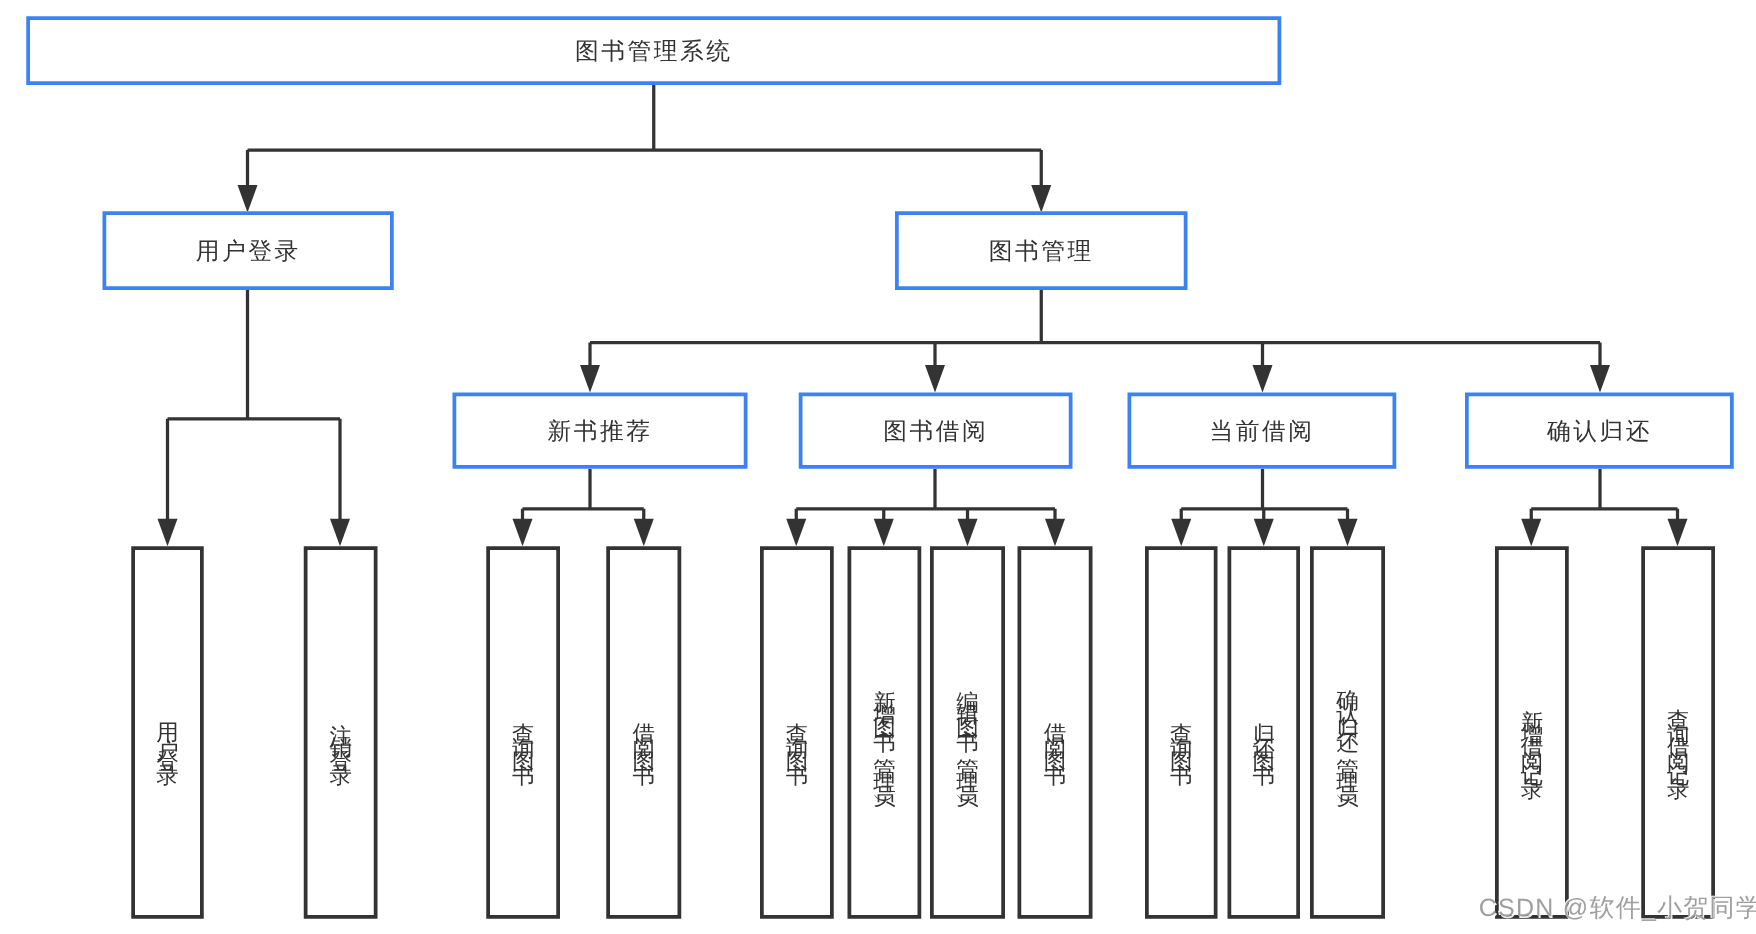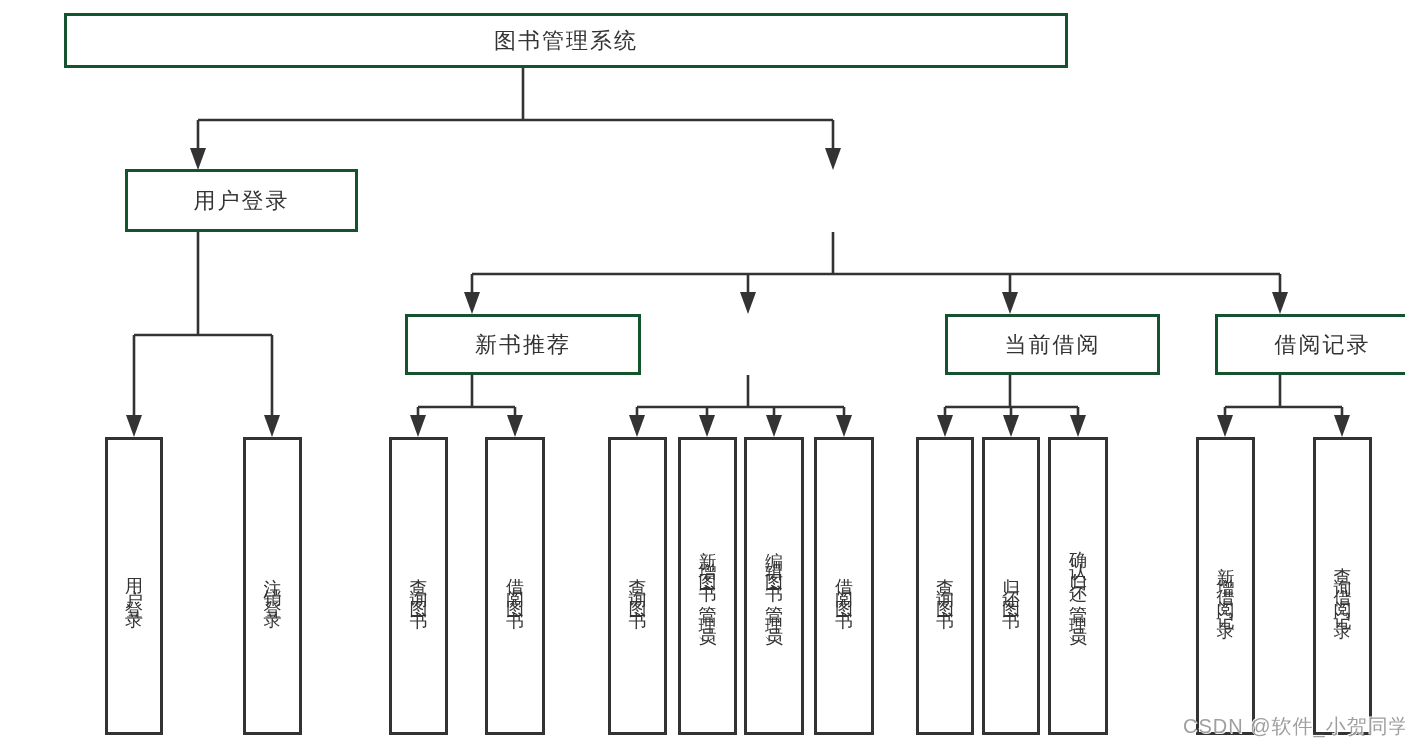--- a/index.html
+++ b/index.html
@@ -4,25 +4,24 @@
 <style>
   html,body { margin:0; padding:0; background:#ffffff; }
   .canvas {
     position:relative; width:1405px; height:747px; background:#ffffff;
     font-family:"Liberation Sans","DejaVu Sans",sans-serif; color:#333333;
     overflow:hidden;
   }
   svg.connectors { position:absolute; left:0; top:0; width:1405px; height:747px; }
   .hbox {
     position:absolute; box-sizing:border-box;
-    border:3px solid #14532d; background:#ffffff;
+    border:3px solid #3b82f6; background:#ffffff;
     display:flex; align-items:center; justify-content:center;
-    font-size:22px; letter-spacing:2px; white-space:nowrap;
+    font-size:19px; letter-spacing:2px; white-space:nowrap;
     z-index:2;
-    margin-left:43px;
   }
   .vbox {
     position:absolute; top:437px; height:298px; box-sizing:border-box;
     border:3px solid #333333; background:#ffffff;
     display:flex; align-items:center; justify-content:center;
     z-index:2;
   }
   .vtext {
     writing-mode:vertical-rl; text-orientation:mixed;
     font-size:18px; letter-spacing:11px; line-height:1;
@@ -75,24 +74,26 @@
       <polygon points="1003,415 1019,415 1011,437"></polygon>
       <polygon points="1070,415 1086,415 1078,437"></polygon>
       <polygon points="1217,415 1233,415 1225,437"></polygon>
       <polygon points="1334,415 1350,415 1342,437"></polygon>
     </g>
   </svg>
 
   <div class="hbox" style="left:21px; top:13px; width:1004px; height:55px;">图书管理系统</div>
 
   <div class="hbox" style="left:82px; top:169px; width:233px; height:63px;">用户登录</div>
+  <div class="hbox" style="left:716px; top:169px; width:234px; height:63px;">图书管理</div>
 
   <div class="hbox" style="left:362px; top:314px; width:236px; height:61px;">新书推荐</div>
+  <div class="hbox" style="left:639px; top:314px; width:219px; height:61px;">图书借阅</div>
   <div class="hbox" style="left:902px; top:314px; width:215px; height:61px;text-align:right;">当前借阅</div>
-  <div class="hbox" style="left:1172px; top:314px; width:215px; height:61px;">借阅记录</div>
+  <div class="hbox" style="left:1172px; top:314px; width:215px; height:61px;">确认归还</div>
 
   <div class="vbox" style="left:105px; width:58px;">
     <span class="vtext">用户登录</span>
   </div>
   <div class="vbox" style="left:243px; width:59px;">
     <span class="vtext">注销登录</span>
   </div>
 
   <div class="vbox" style="left:389px; width:59px;">
     <span class="vtext">查询图书</span>

